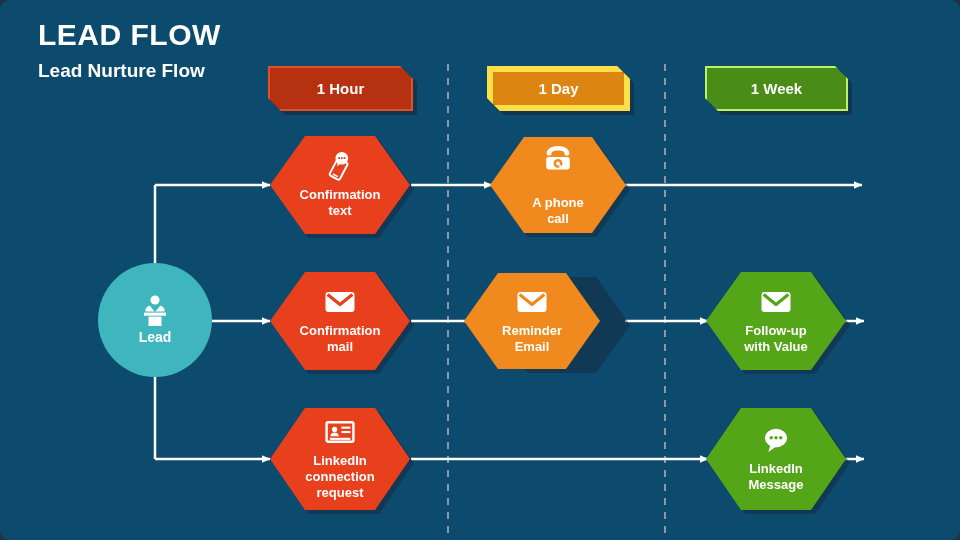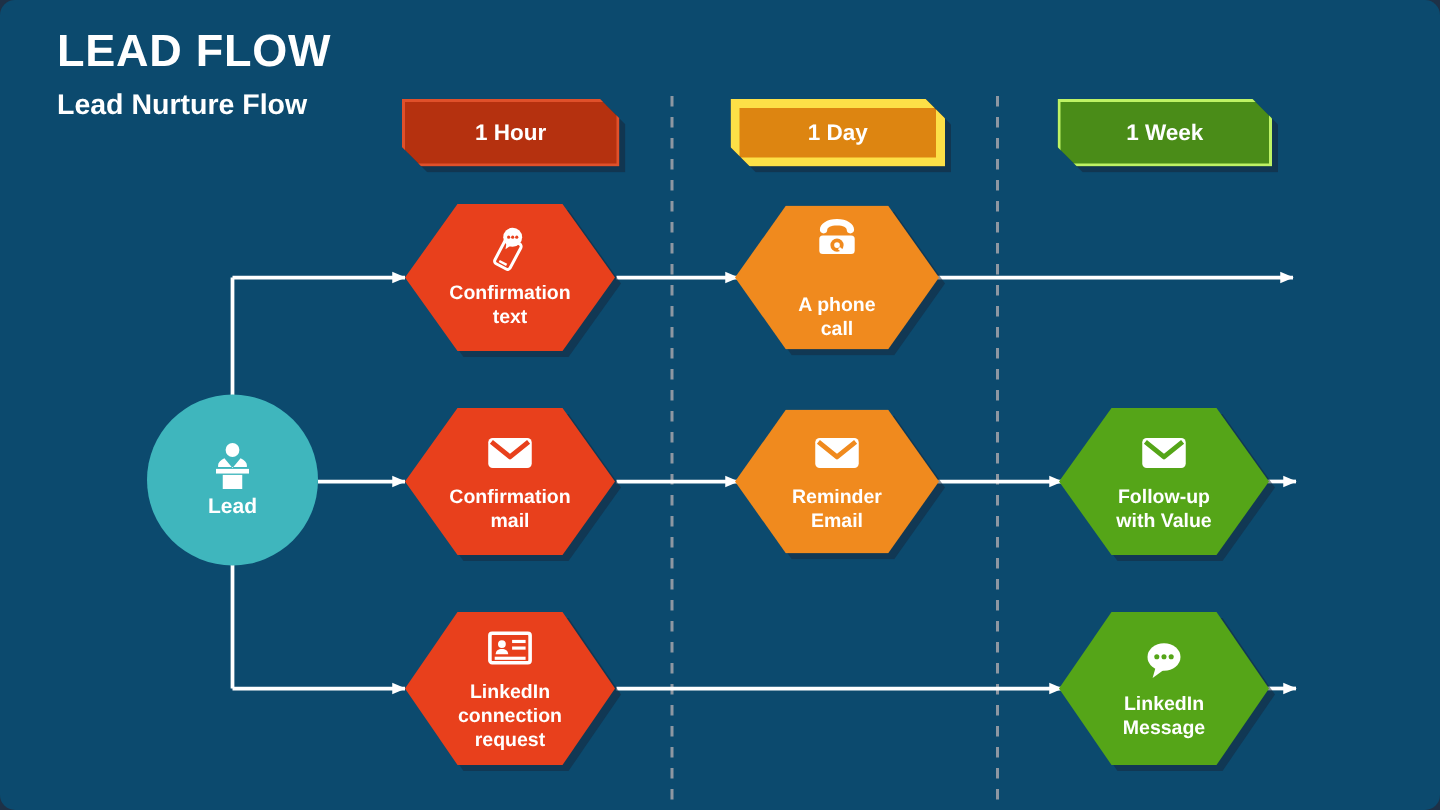--- a/index.html
+++ b/index.html
@@ -231,21 +231,21 @@
       <svg width="32" height="24" viewBox="0 0 32 24">
         <rect x="1.5" y="2" width="29" height="20" rx="3" fill="#fff"></rect>
         <path d="M3.6 4.6 L16 14.6 L28.4 4.6" fill="none" stroke="#e8401c" stroke-width="3.2" stroke-linejoin="round"></path>
       </svg>
     </span>
     <span class="hex-label">Confirmation
 mail</span>
   </div>
 
   <div class="hex-shadow" style="left:494px;top:277px;width:136px;height:96px;"></div>
-  <div class="hex" style="left:490px;top:273px;width:136px;height:96px;background:#f08a1e;">
+  <div class="hex" style="left:464px;top:273px;width:136px;height:96px;background:#f08a1e;">
     <span class="hex-icon">
       <svg width="32" height="24" viewBox="0 0 32 24">
         <rect x="1.5" y="2" width="29" height="20" rx="3" fill="#fff"></rect>
         <path d="M3.6 4.6 L16 14.6 L28.4 4.6" fill="none" stroke="#f08a1e" stroke-width="3.2" stroke-linejoin="round"></path>
       </svg>
     </span>
     <span class="hex-label">Reminder
 Email</span>
   </div>
 

